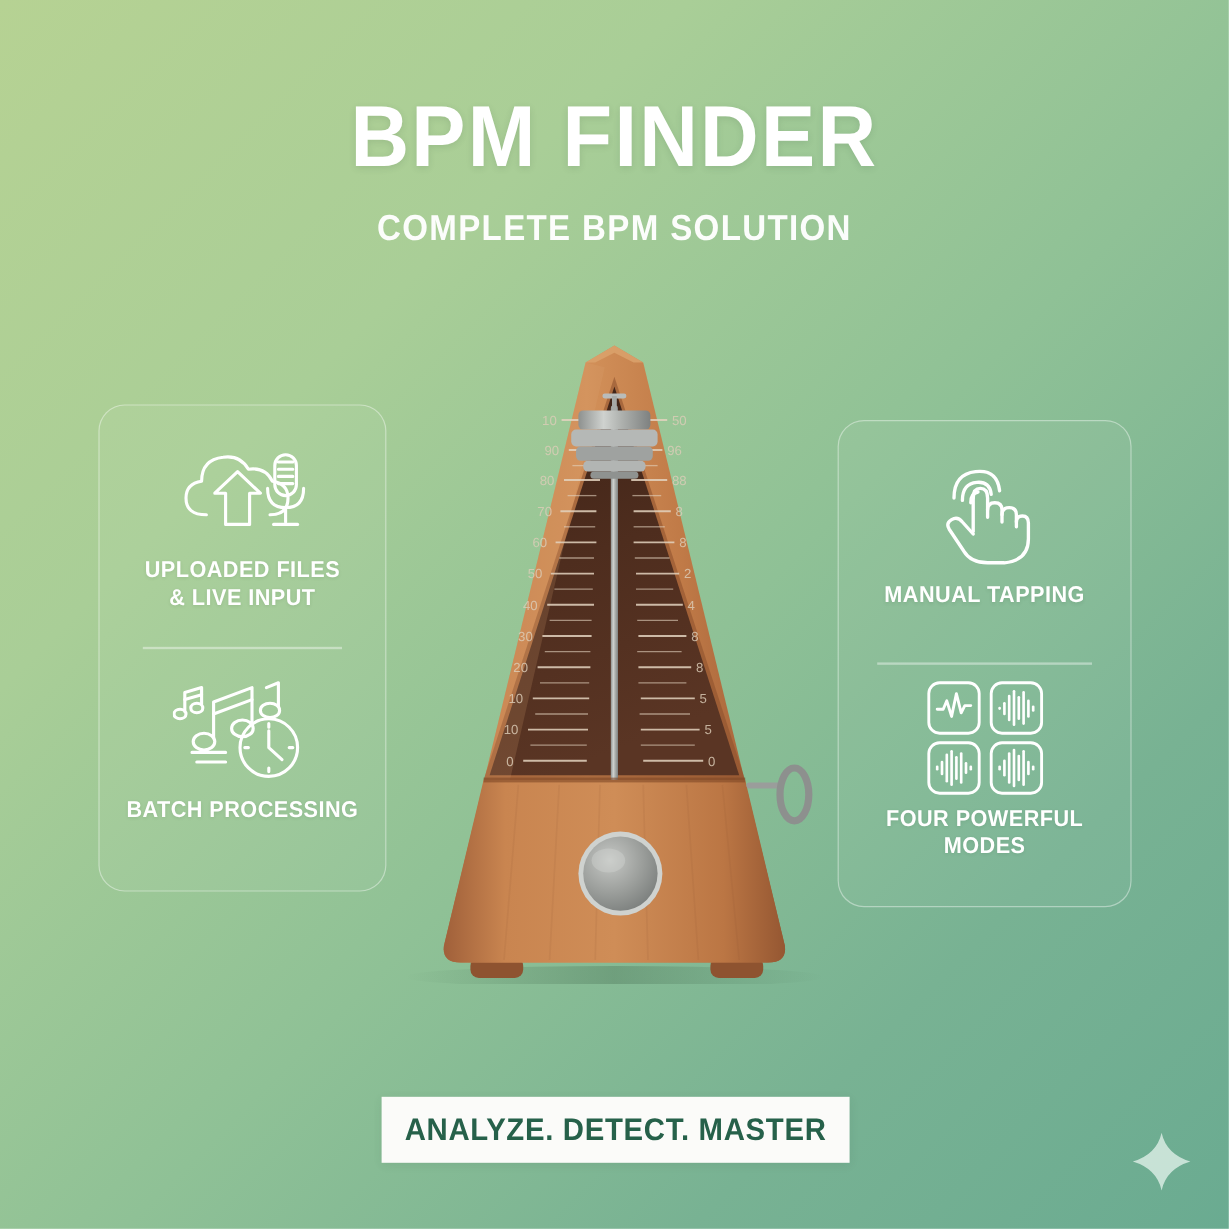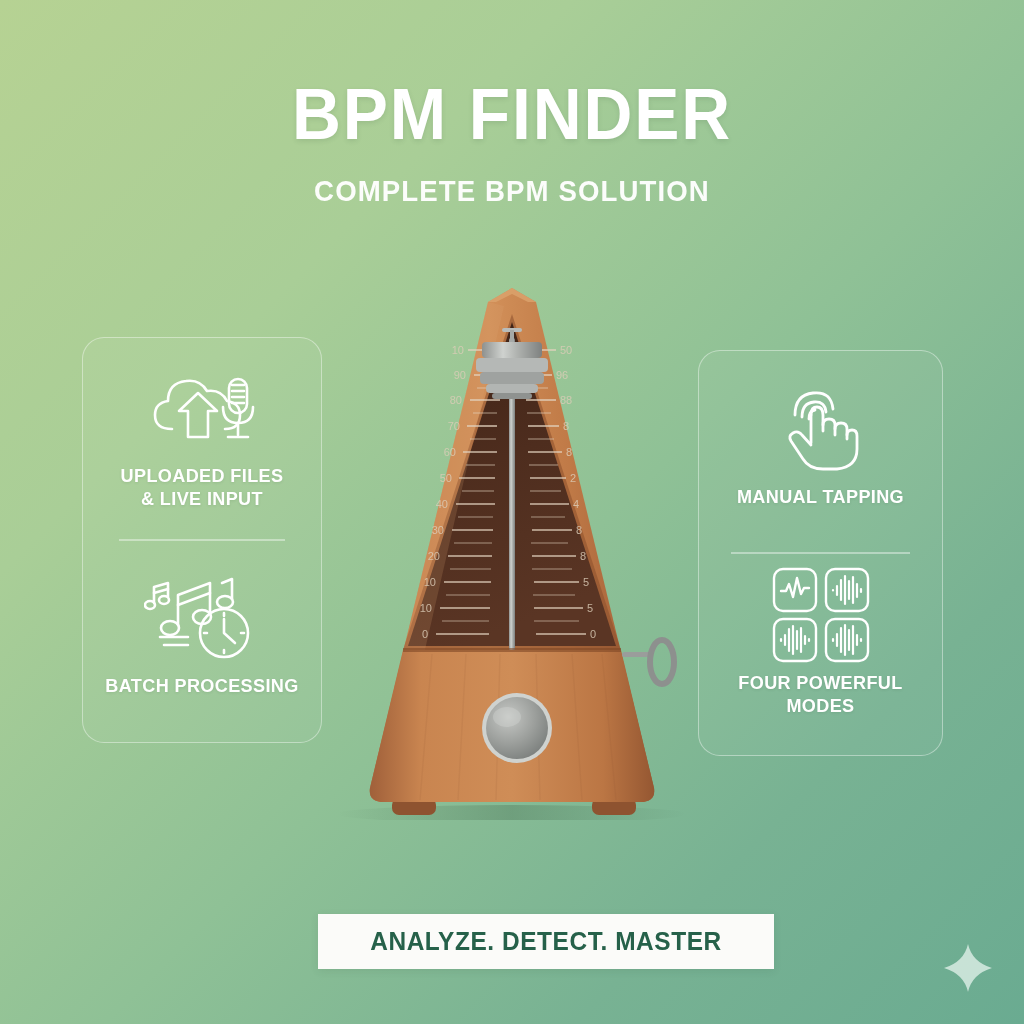--- a/index.html
+++ b/index.html
@@ -48,40 +48,40 @@
     height:96px; display:flex; align-items:center; justify-content:center;
   }
   .feat .flabel {
     margin-top:8px;
     font-size:19px; font-weight:700; letter-spacing:.4px;
     color:#ffffff; line-height:1.22;
     transform:scaleX(0.95);
     text-shadow:0 1px 3px rgba(40,70,45,.12);
   }
   .feat.f-a { top:22px; }
-  .feat.f-b { top:232px; }
+  .feat.f-b { top:222px; }
   .feat.f-c { top:30px; }
   .feat.f-d { top:216px; }
 
   .divider {
     position:absolute; height:1.5px;
     background:rgba(255,255,255,0.40);
     left:36px; right:36px; top:201px;
   }
   .divider.r { left:32px; right:32px; top:201px; }
 
   svg.ico { display:block; }
   svg.ico * { vector-effect:non-scaling-stroke; }
 
   
   #metronome { position:absolute; left:340px; top:280px; width:344px; height:540px;text-align:right; }
 
   
   .banner {
-    position:absolute; left:318px; top:914px; width:456px; height:55px;
+    position:absolute; left:318px; top:914px; width:390px; height:55px;
     background:#fbfbf9;
     display:flex; align-items:center; justify-content:center;
     box-shadow:0 2px 8px rgba(40,70,45,.10);
   }
   .banner span {
     font-size:26px; font-weight:700; letter-spacing:.6px;
     color:#26614a; transform:scaleX(0.94);
   }
 
   

